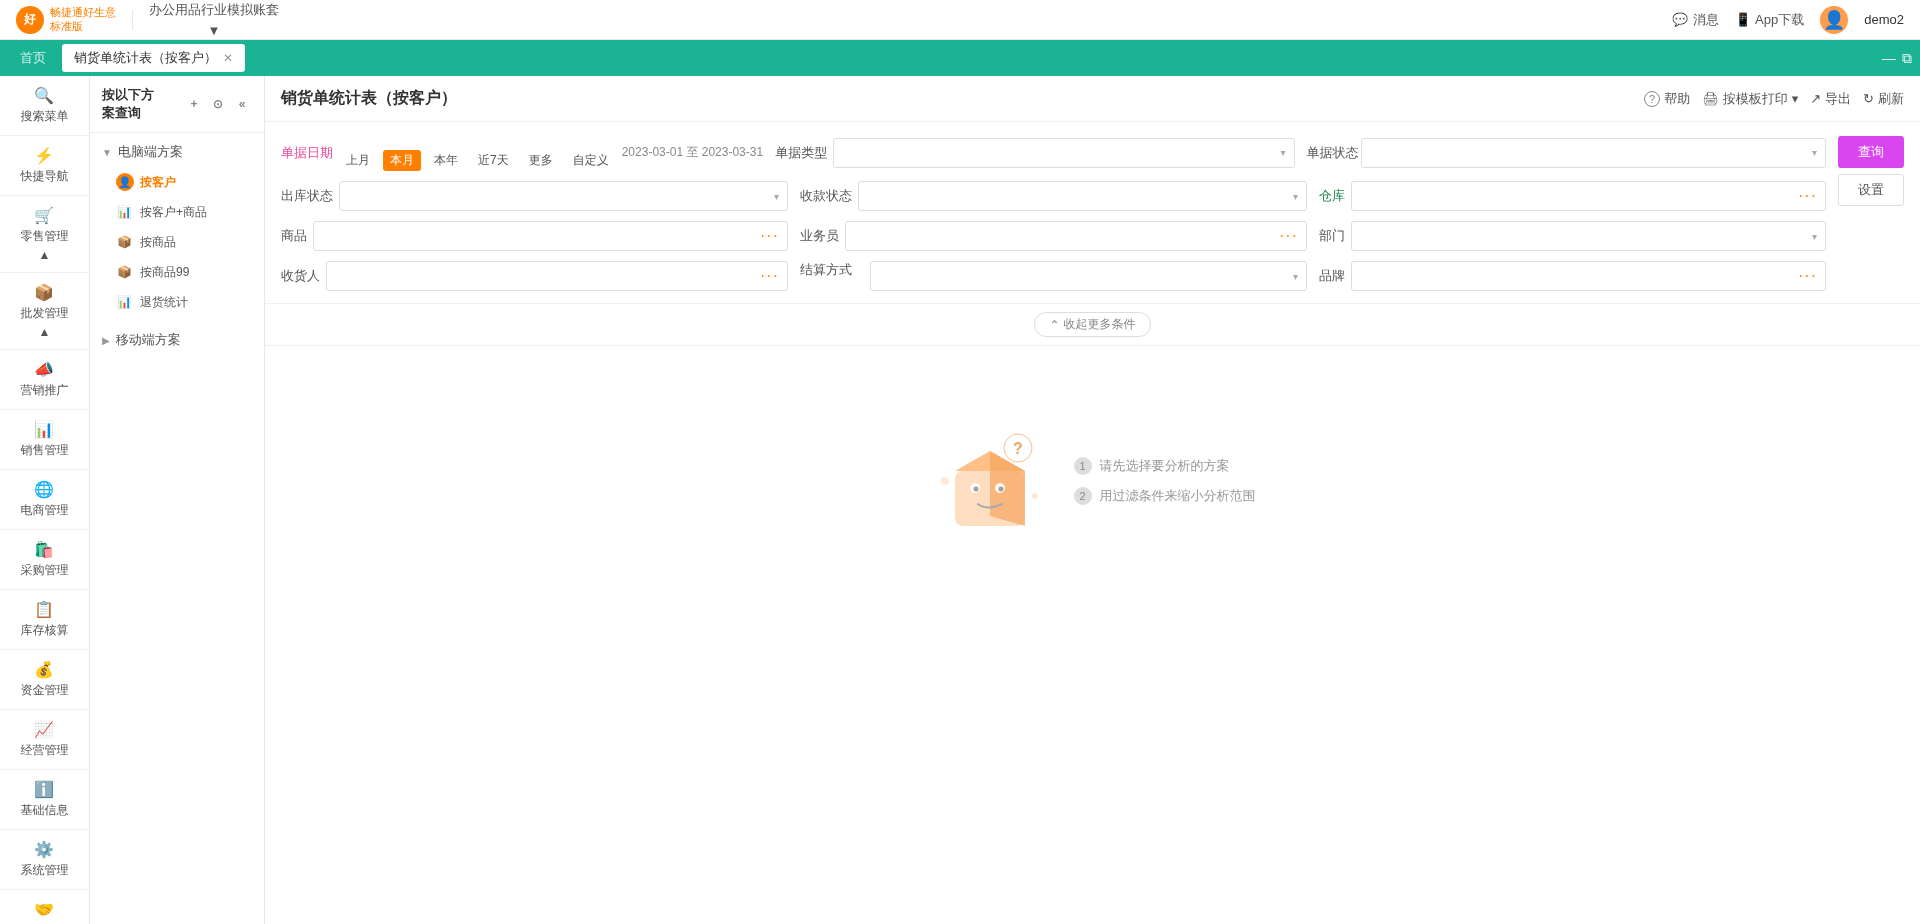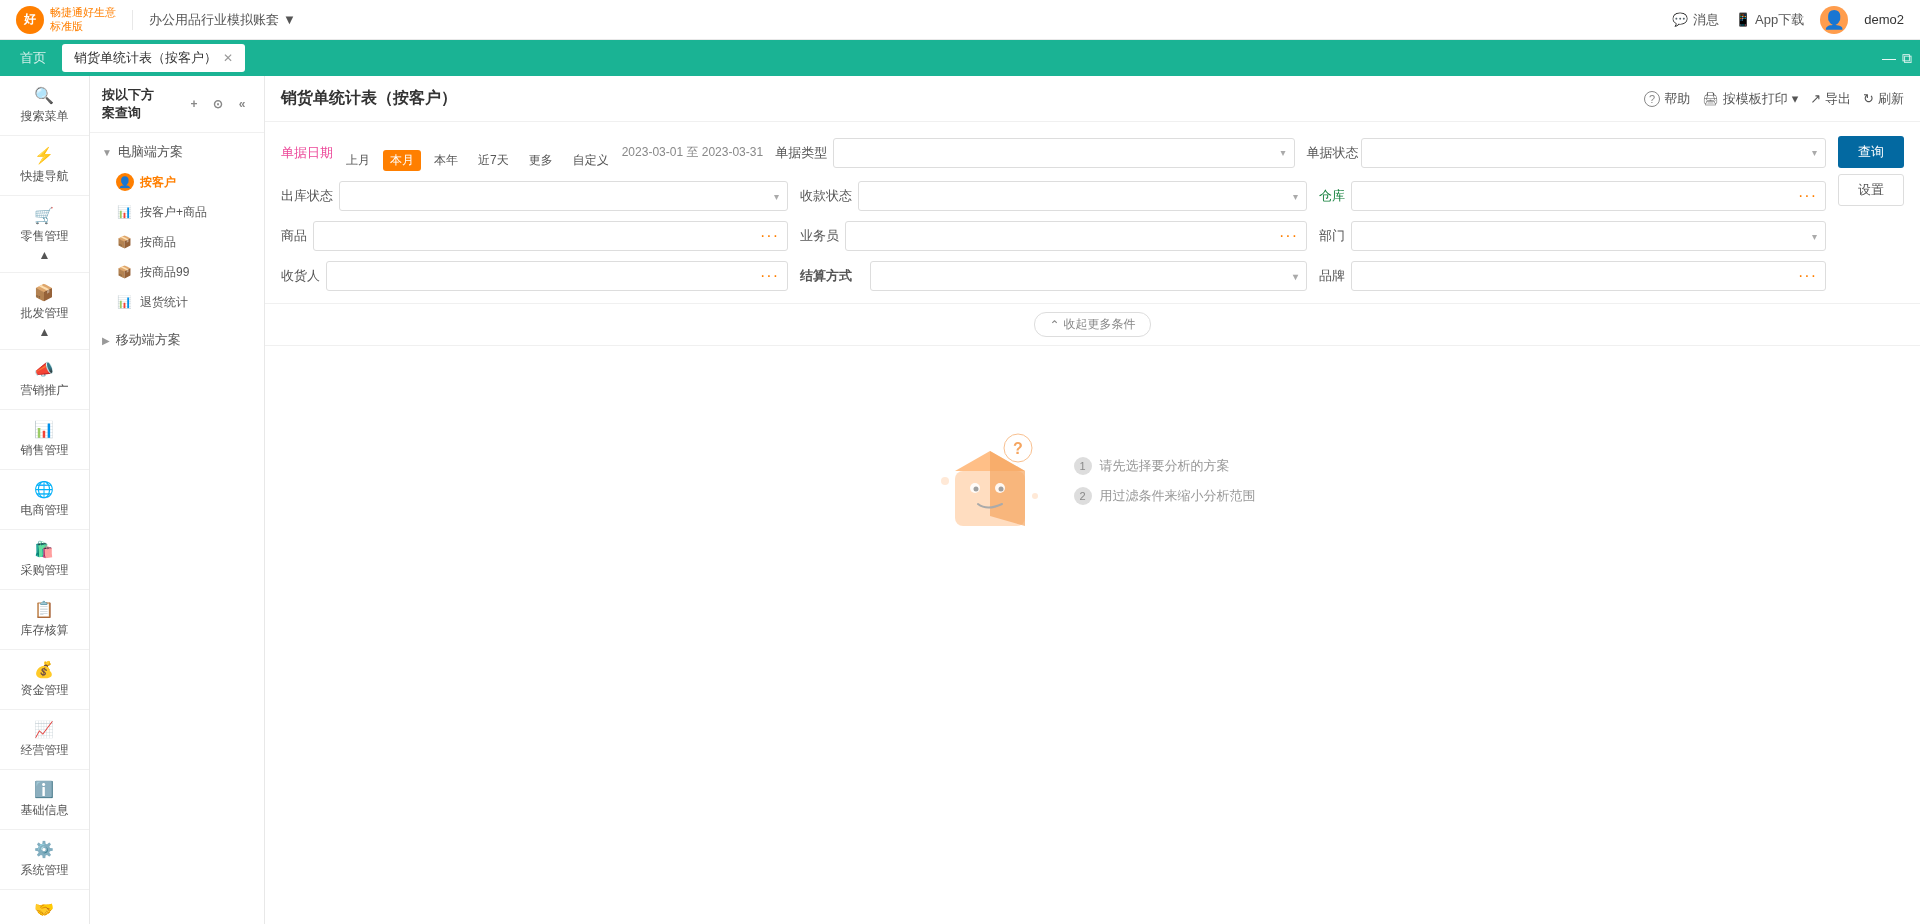--- a/index.html
+++ b/index.html
@@ -15,21 +15,21 @@
       padding: 0 16px;
       border-bottom: 1px solid #e8e8e8;
       position: fixed;
       top: 0; left: 0; right: 0;
       z-index: 100;
     }
     .header-left { display: flex; align-items: center; gap: 8px; }
     .logo-area { display: flex; align-items: center; gap: 6px; }
     .logo-icon { width: 28px; height: 28px; background: #ff7f00; border-radius: 50%; display: flex; align-items: center; justify-content: center; color: white; font-size: 12px; font-weight: bold; }
     .logo-text { font-size: 11px; color: #ff7f00; line-height: 1.2; }
-    .header-dropdown { display: flex; align-items: center; gap: 4px; cursor: pointer; color: #555; font-size: 13px; }
+    .header-dropdown { display: flex; align-items: center; gap: 4px; cursor: pointer; color: #555; font-size: 13px; flex-direction: column; }
     .header-right { display: flex; align-items: center; gap: 16px; }
     .header-action { display: flex; align-items: center; gap: 4px; cursor: pointer; color: #555; font-size: 13px; }
     .avatar { width: 28px; height: 28px; border-radius: 50%; background: #ff9d4d; display: flex; align-items: center; justify-content: center; color: white; font-size: 11px; overflow: hidden; }
 
     
     .tab-bar {
       height: 36px;
       background: #1ab394;
       display: flex;
       align-items: center;
@@ -447,39 +447,39 @@
           </div>
 
           <div style="display:flex;align-items:center;gap:12px;">
             <div style="display:flex;align-items:center;gap:6px;flex:1;">
               <span style="font-size:13px;color:#555;white-space:nowrap;">收货人</span>
               <div style="flex:1;height:30px;border:1px solid #ddd;border-radius:3px;padding:0 8px;display:flex;align-items:center;justify-content:space-between;cursor:pointer;background:#fff;">
                 <span></span>
                 <span style="color:#ff7f00;font-size:16px;letter-spacing:1px;">···</span>
               </div>
             </div>
-            <div style="display:flex;align-items:center;gap:18px;flex:1;font-weight:bold;">
+            <div style="display:flex;align-items:flex-start;gap:18px;flex:1;">
               <span style="font-size:13px;color:#555;white-space:nowrap;">结算方式</span>
               <div style="flex:1;height:30px;border:1px solid #ddd;border-radius:3px;padding:0 8px;display:flex;align-items:center;justify-content:space-between;cursor:pointer;background:#fff;">
                 <span></span>
                 <span style="color:#aaa;font-size:10px;">▾</span>
               </div>
             </div>
             <div style="display:flex;align-items:center;gap:6px;flex:1;text-align:center;">
               <span style="font-size:13px;color:#555;white-space:nowrap;">品牌</span>
               <div style="flex:1;height:30px;border:1px solid #ddd;border-radius:3px;padding:0 8px;display:flex;align-items:center;justify-content:space-between;cursor:pointer;background:#fff;">
                 <span></span>
                 <span style="color:#ff7f00;font-size:16px;letter-spacing:1px;">···</span>
               </div>
             </div>
           </div>
         </div>
 
         <div style="display:flex;flex-direction:column;gap:6px;justify-content:flex-start;padding-top:2px;">
-          <button style="height:32px;padding:0 20px;background:#0369a1;color:white;border:none;border-radius:3px;cursor:pointer;font-size:13px;white-space:nowrap;">查询</button>
+          <button style="height:32px;padding:0 20px;background:#d946ef;color:white;border:none;border-radius:3px;cursor:pointer;font-size:13px;white-space:nowrap;">查询</button>
           <button style="height:32px;padding:0 16px;background:#fff;color:#555;border:1px solid #ddd;border-radius:3px;cursor:pointer;font-size:13px;white-space:nowrap;">设置</button>
         </div>
       </div>
 
       <div style="display:flex;justify-content:center;padding:8px 0;background:#fff;border-bottom:1px solid #f0f0f0;">
         <div style="display:flex;align-items:center;gap:4px;cursor:pointer;color:#888;font-size:12px;padding:3px 14px;border:1px solid #ddd;border-radius:12px;background:#fff;">
           <span>⌃</span>
           <span>收起更多条件</span>
         </div>
       </div>

